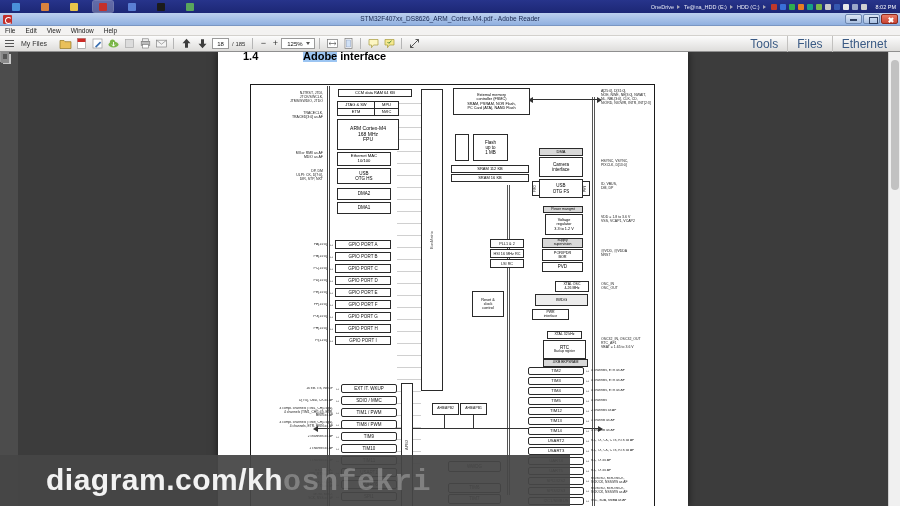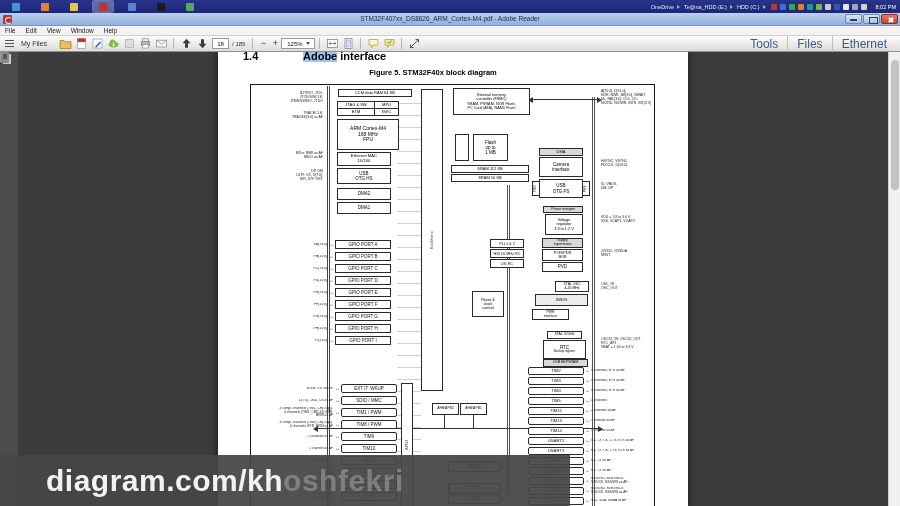--- a/index.html
+++ b/index.html
@@ -99,21 +99,21 @@
   .lbbox{width:56px;height:9px;border:1px solid #2a2a2a;border-radius:2px;background:#fff;font-size:4.5px;display:flex;align-items:center;justify-content:center;}
   .rrow{display:flex;align-items:center;margin-bottom:2.5px;height:7.5px;}
   .rbox{width:56px;height:7.5px;border:1px solid #2a2a2a;border-radius:2px;background:#fff;font-size:4.2px;display:flex;align-items:center;justify-content:center;flex:0 0 auto;}
   .rrpin{font-size:3.3px;color:#222;line-height:1.05;white-space:pre-line;width:62px;overflow:hidden;}
   .pllbar{height:9px;border:1px solid #2a2a2a;background:#fff;font-size:3.8px;display:flex;align-items:center;justify-content:center;margin-bottom:1px;}
   .bridge{width:27px;height:12px;border:1px solid #2a2a2a;background:#fff;font-size:3.4px;display:flex;align-items:center;justify-content:center;margin-right:1px;text-align:center;line-height:1.05;white-space:pre-line;}
 
   
   #watermark{position:absolute;left:0;top:455px;width:570px;height:51px;background:rgba(70,70,70,.94);z-index:60;display:flex;align-items:center;}
   #watermark .wm{font-size:30px;font-weight:bold;margin-left:46px;letter-spacing:.5px;white-space:nowrap;}
-  .wm-bright{color:#f2f2f2;} .wm-faded{color:rgba(200,200,200,.4);}
+  .wm-bright{color:#f2f2f2;} .wm-faded{color:rgba(200,200,200,.4);font-family:Liberation Mono, monospace;}
 </style>
 </head>
 <body>
 
 <div id="screen">
 
   <div id="taskbar">
     <div class="tb-icons">
 
     <div class="tb-icon">
@@ -288,21 +288,20 @@
 
   <div id="sidebar">
     <span class="sb-ic sb-pages"></span>
     <span class="sb-ic sb-book"></span>
   </div>
 
   <div id="docarea">
     <div id="page">
       <span class="h-num">1.4</span>
       <span class="h-title"><span class="hl">Adobe</span> <span>interface</span></span>
-      <div class="fig-title">Figure 5. STM32F40x block diagram</div>
 
       <div id="frame">
 
         <div class="rail" style="left:76px;top:1px;width:3px;height:421px;"></div>
         <div class="lanes" style="left:146px;top:18px;width:24px;height:392px;"></div>
         <div class="vbus" style="left:341px;top:12px;height:409px;"></div>
         <div class="vbus" style="left:256px;top:100px;height:310px;"></div>
         <div class="hline arrowed" style="left:66px;top:343px;width:282px;"></div>
         <div class="hline arrowed" style="left:281px;top:14px;width:66px;"></div>
         <div class="vline" style="left:193px;top:330px;height:13px;"></div>

